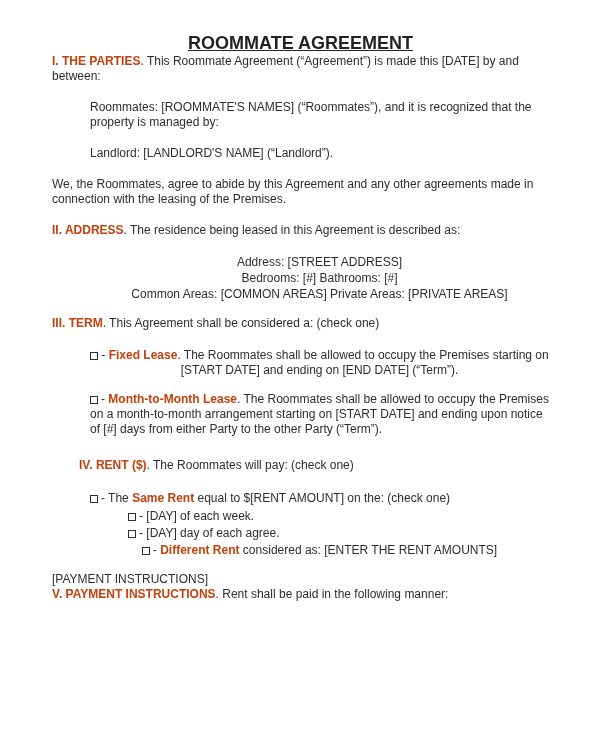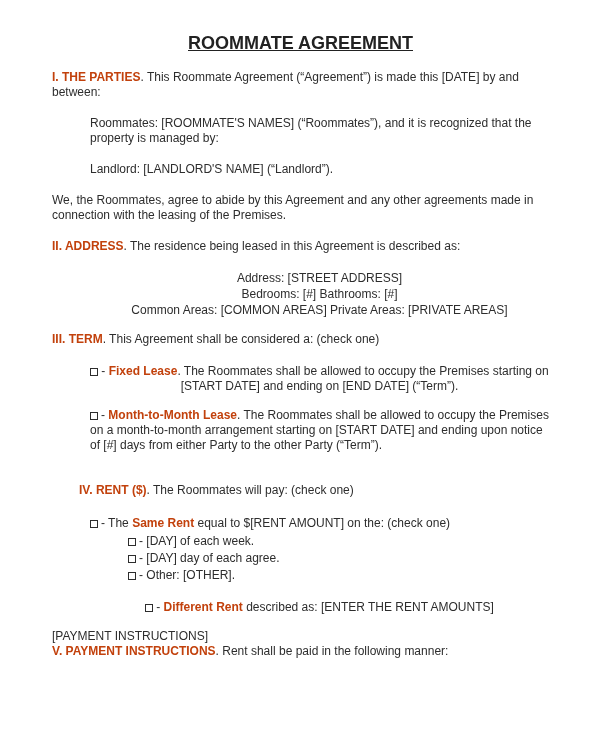--- a/index.html
+++ b/index.html
@@ -14,31 +14,30 @@
     color: #2d2d2d;
     overflow: hidden;
   }
   .title {
     font-size: 18px;
     line-height: 21px;
     font-weight: bold;
     text-align: center;
     text-decoration: underline;
     letter-spacing: 0px;
-    margin-bottom: 16px;
     color: #222222;
   }
   .para { margin-bottom: 16px; }
   .mb2  { margin-bottom: 2px; }
   .mb3  { margin-bottom: 3px; }
   .mb14 { margin-bottom: 14px; text-align: center; }
   .mb15 { margin-bottom: 15px; }
   .mb17 { margin-bottom: 17px; }
   .mb18 { margin-bottom: 18px; margin-left: 27px; }
-  .mb19 { margin-bottom: 30px; }
+  .mb19 { margin-bottom: 21px; }
   .mb0  { margin-bottom: 0; }
   .indent1 { padding-left: 38px; }
   .indent2 { padding-left: 76px; }
   .addr-block { line-height: 16px; }
   b { font-weight: bold; color: #c2410c; }
   .cbx {
     display: inline-block;
     width: 8px;
     height: 8px;
     border: 1.2px solid #2d2d2d;
@@ -78,23 +77,22 @@
   <p class="para indent1 mb19"><span class="cbx"></span><span>- </span><b>Month-to-Month Lease</b><span>. The Roommates shall be allowed to occupy the Premises on a month-to-month arrangement starting on [START DATE] and ending upon notice of [#] days from either Party to the other Party (“Term”).</span></p>
 
   <p class="para mb18"><b>IV. RENT ($)</b><span>. The Roommates will pay: (check one)</span></p>
 
   <p class="para indent1 mb3"><span class="cbx"></span><span>- The </span><b>Same Rent</b><span> equal to $[RENT AMOUNT] on the: (check one)</span></p>
 
   <p class="para indent2 mb2"><span class="cbx"></span><span>- [DAY] of each week.</span></p>
 
   <p class="para indent2 mb2"><span class="cbx"></span><span>- [DAY] day of each agree.</span></p>
 
-  <p class="para indent2 mb17"><span class="cbx"></span><span>- Other: [OTHER].</span></p>
 
-  <p class="para indent1 mb14"><span class="cbx"></span><span>- </span><b>Different Rent</b><span> described as: [ENTER THE RENT AMOUNTS]</span></p>
+  <p class="para indent1 mb14"><span class="cbx"></span><span>- </span><b>Different Rent</b><span> considered as: [ENTER THE RENT AMOUNTS]</span></p>
 
 
   <div class="para mb0">
     <div>[PAYMENT INSTRUCTIONS]</div>
     <div><b>V. PAYMENT INSTRUCTIONS</b><span>. Rent shall be paid in the following manner:</span></div>
   </div>
 
 </div>
 
 </body></html>

